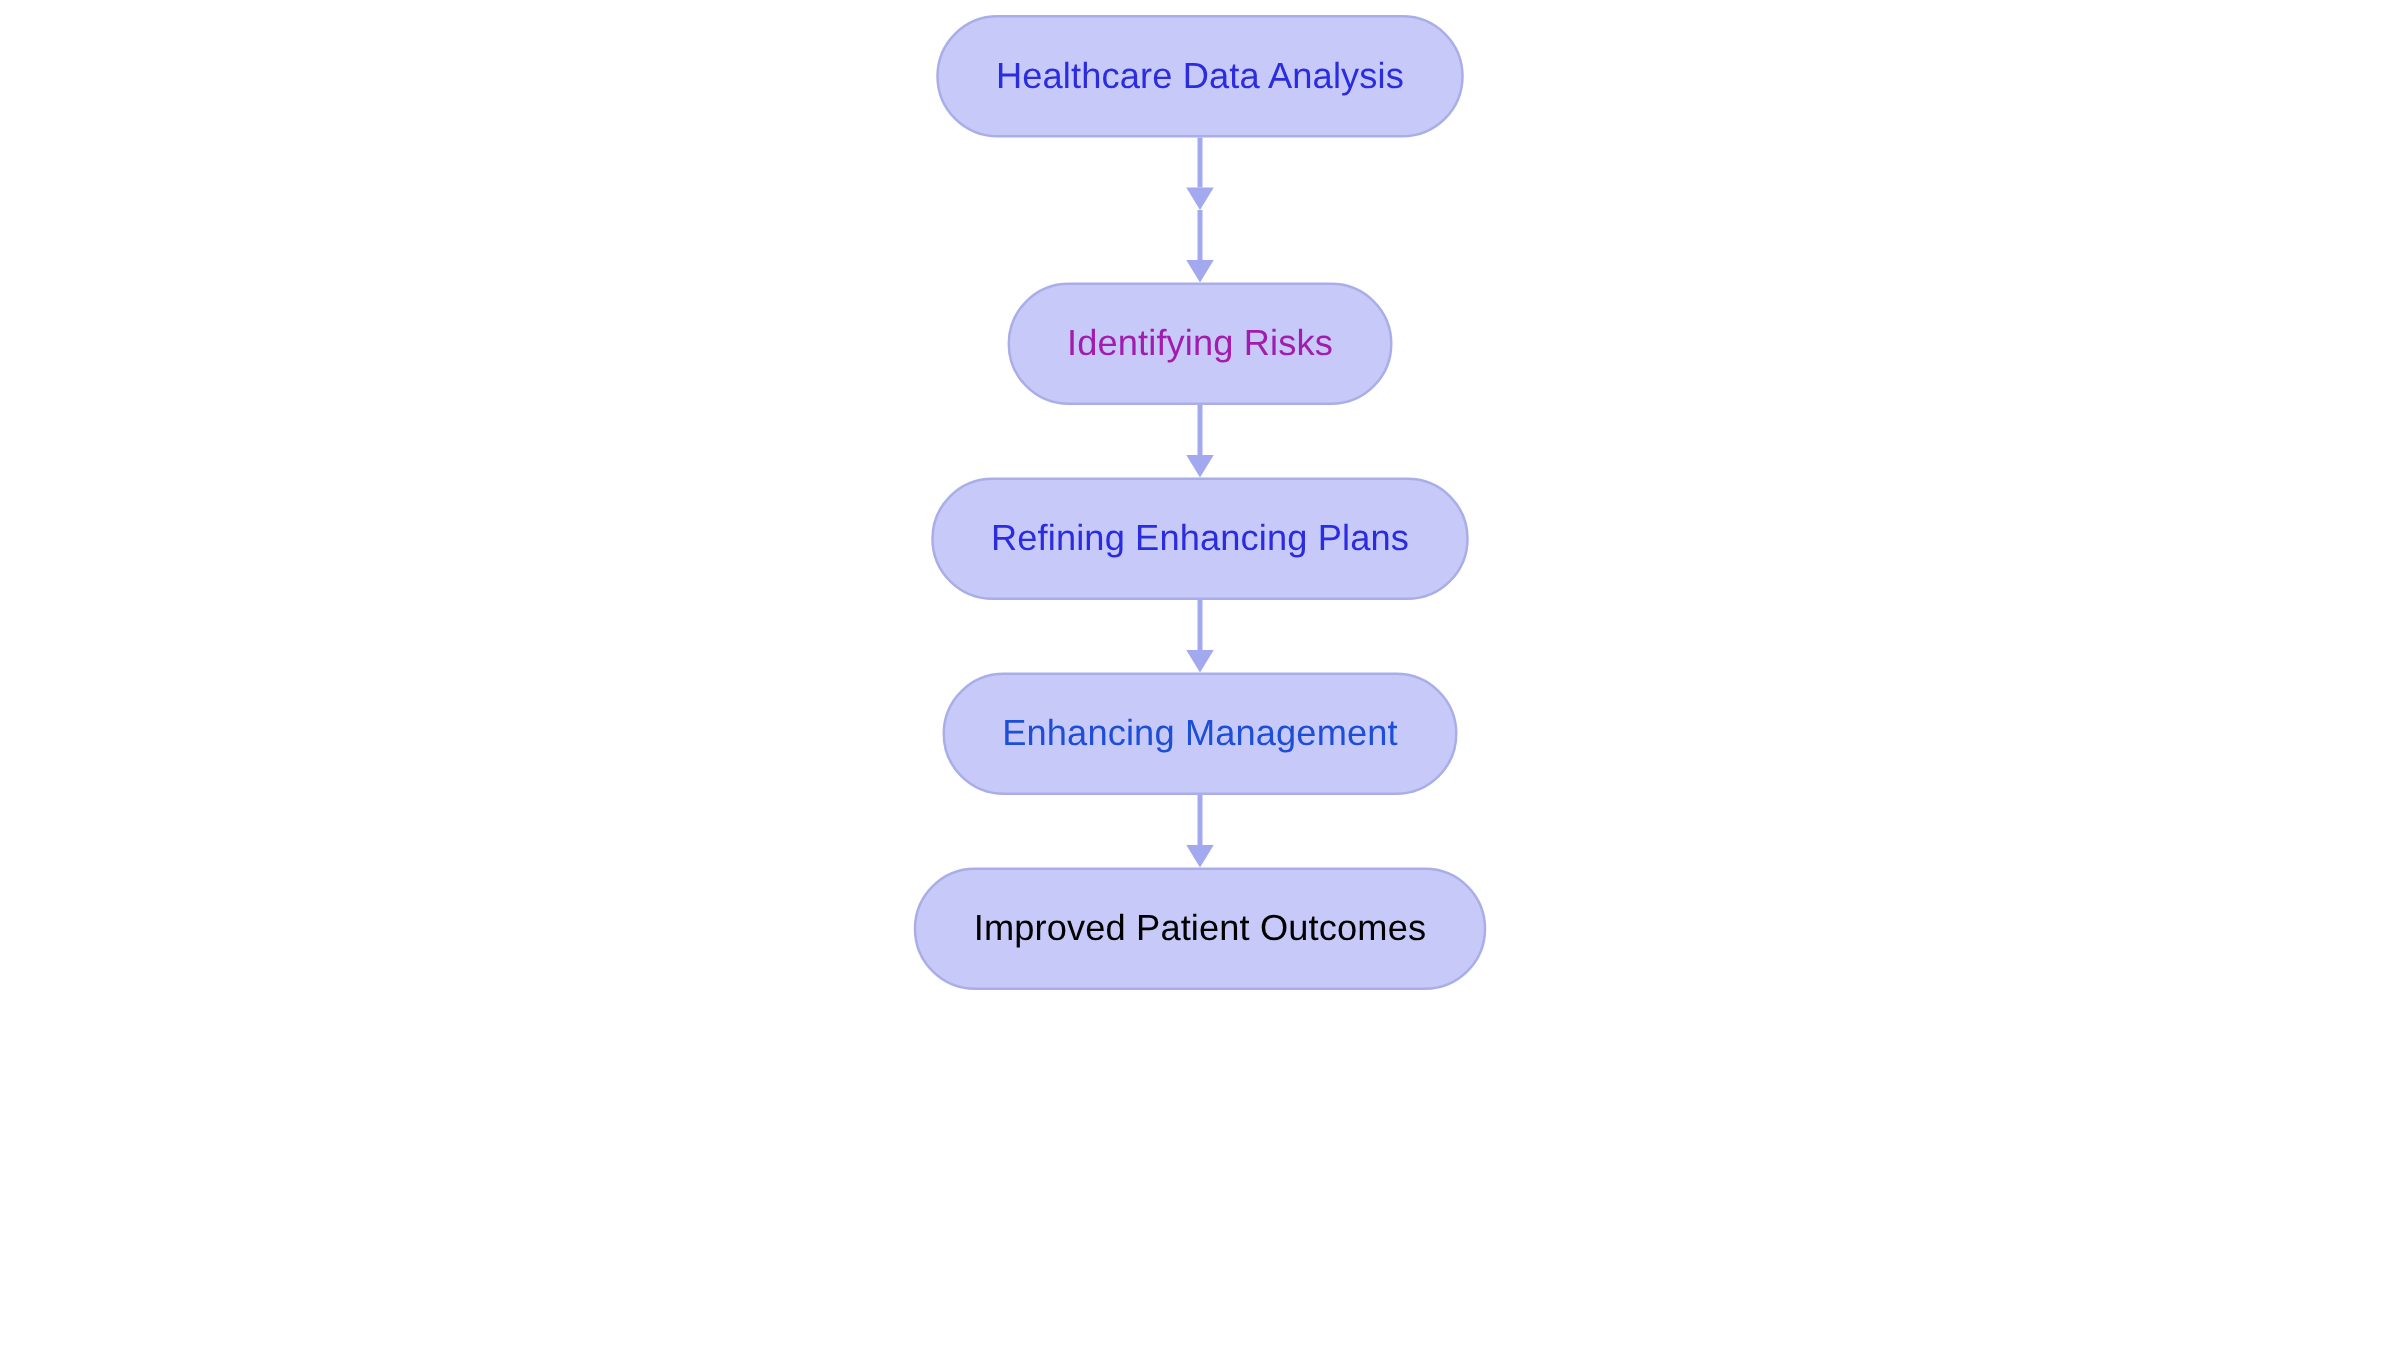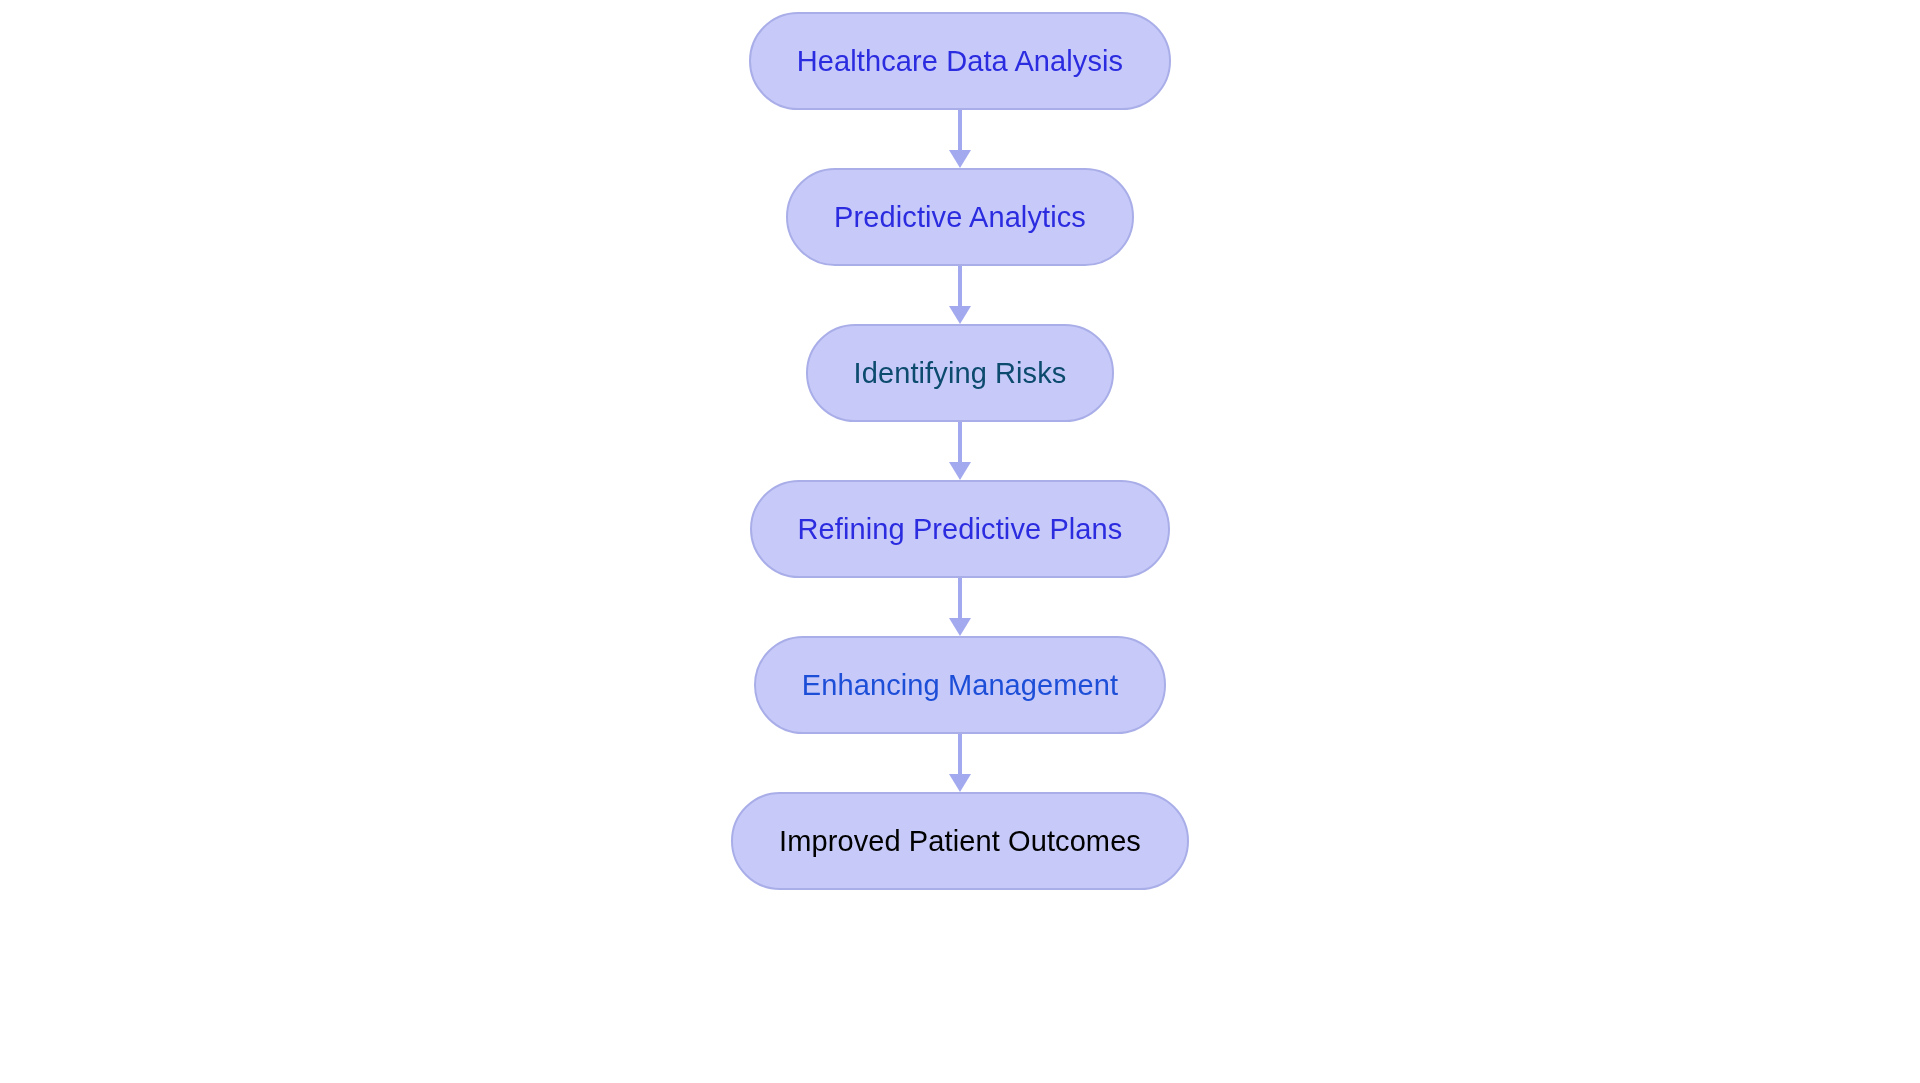--- a/index.html
+++ b/index.html
@@ -98,40 +98,37 @@
 
     <div class="node" style="background: rgb(199, 202, 249); border-color: rgb(169, 174, 232);">
       <span class="node-label" style="color: rgb(43, 43, 224);">Healthcare Data Analysis</span>
     </div>
 
     <div class="connector gap-1">
       <div class="connector-line" style="background: rgb(163, 169, 238);"></div>
       <div class="connector-head" style="border-top-color: rgb(163, 169, 238);"></div>
     </div>
 
-    <div class="node" style="background: rgb(199, 202, 249); border-color: rgb(169, 174, 232);">
-      <span class="node-label" style="color: rgb(43, 43, 224);">Predictive Analytics</span>
-    </div>
 
     <div class="connector gap-2">
       <div class="connector-line" style="background: rgb(163, 169, 238);"></div>
       <div class="connector-head" style="border-top-color: rgb(163, 169, 238);"></div>
     </div>
 
     <div class="node" style="background: rgb(199, 202, 249); border-color: rgb(169, 174, 232);">
-      <span class="node-label" style="color: #0c4a6e;">Identifying Risks</span>
+      <span class="node-label" style="color: #a21caf;">Identifying Risks</span>
     </div>
 
     <div class="connector gap-3">
       <div class="connector-line" style="background: rgb(163, 169, 238);"></div>
       <div class="connector-head" style="border-top-color: rgb(163, 169, 238);"></div>
     </div>
 
     <div class="node" style="background: rgb(199, 202, 249); border-color: rgb(169, 174, 232);">
-      <span class="node-label" style="color: rgb(43, 43, 224);">Refining Predictive Plans</span>
+      <span class="node-label" style="color: rgb(43, 43, 224);">Refining Enhancing Plans</span>
     </div>
 
     <div class="connector gap-4">
       <div class="connector-line" style="background: rgb(163, 169, 238);"></div>
       <div class="connector-head" style="border-top-color: rgb(163, 169, 238);"></div>
     </div>
 
     <div class="node" style="background: rgb(199, 202, 249); border-color: rgb(169, 174, 232);">
       <span class="node-label" style="color: #1d4ed8;">Enhancing Management</span>
     </div>

